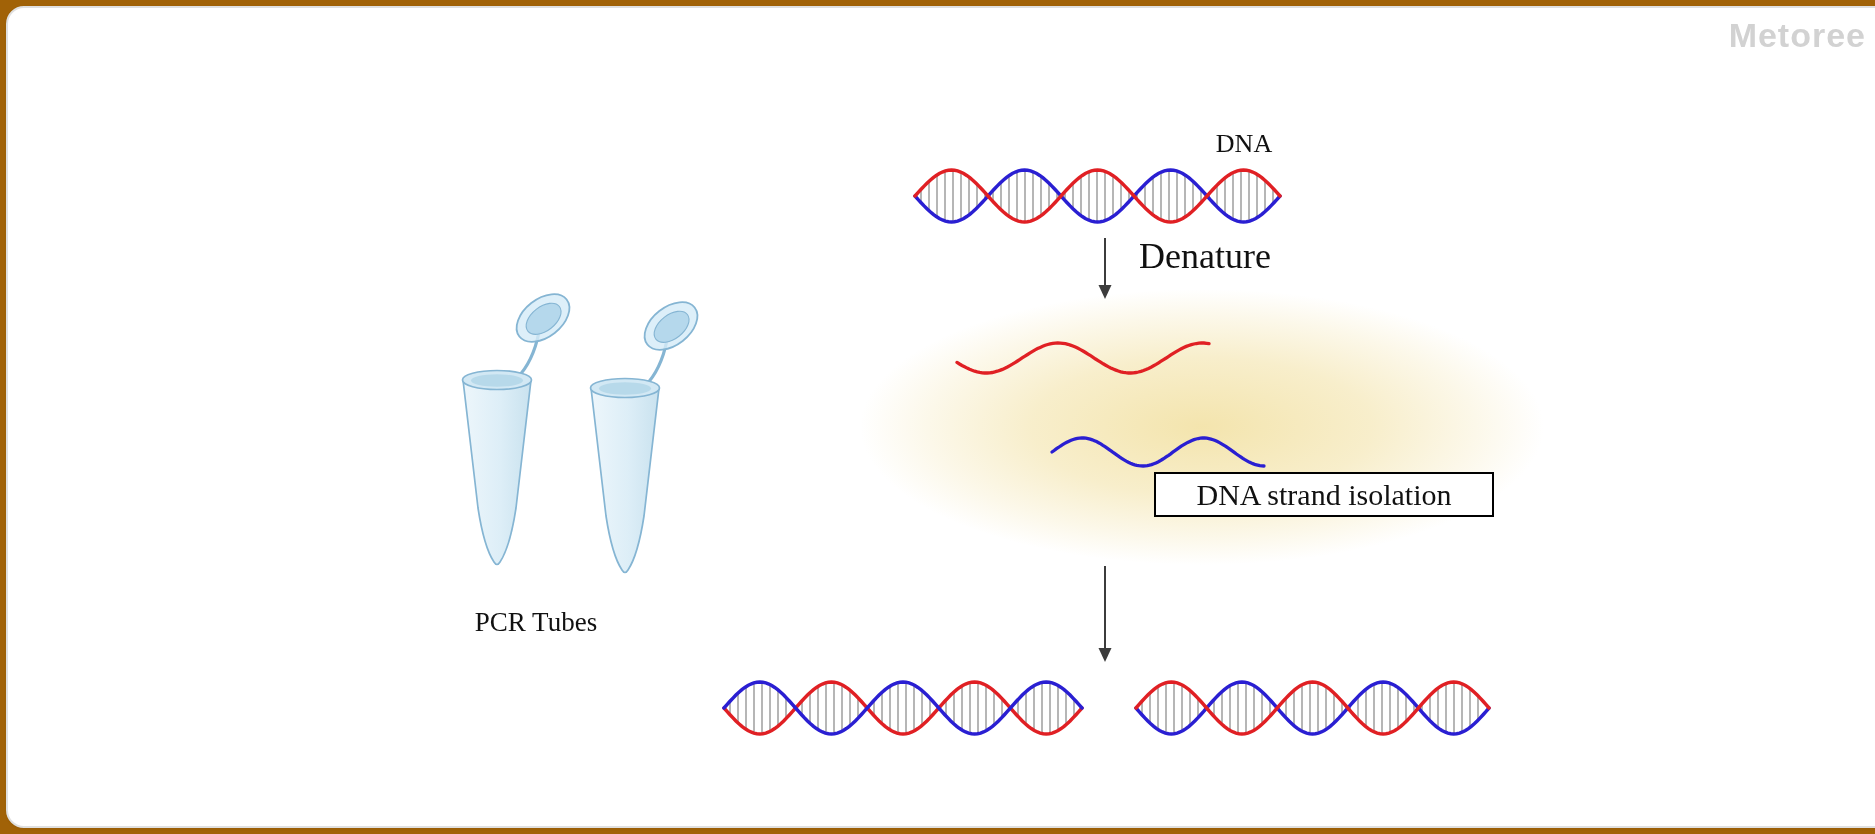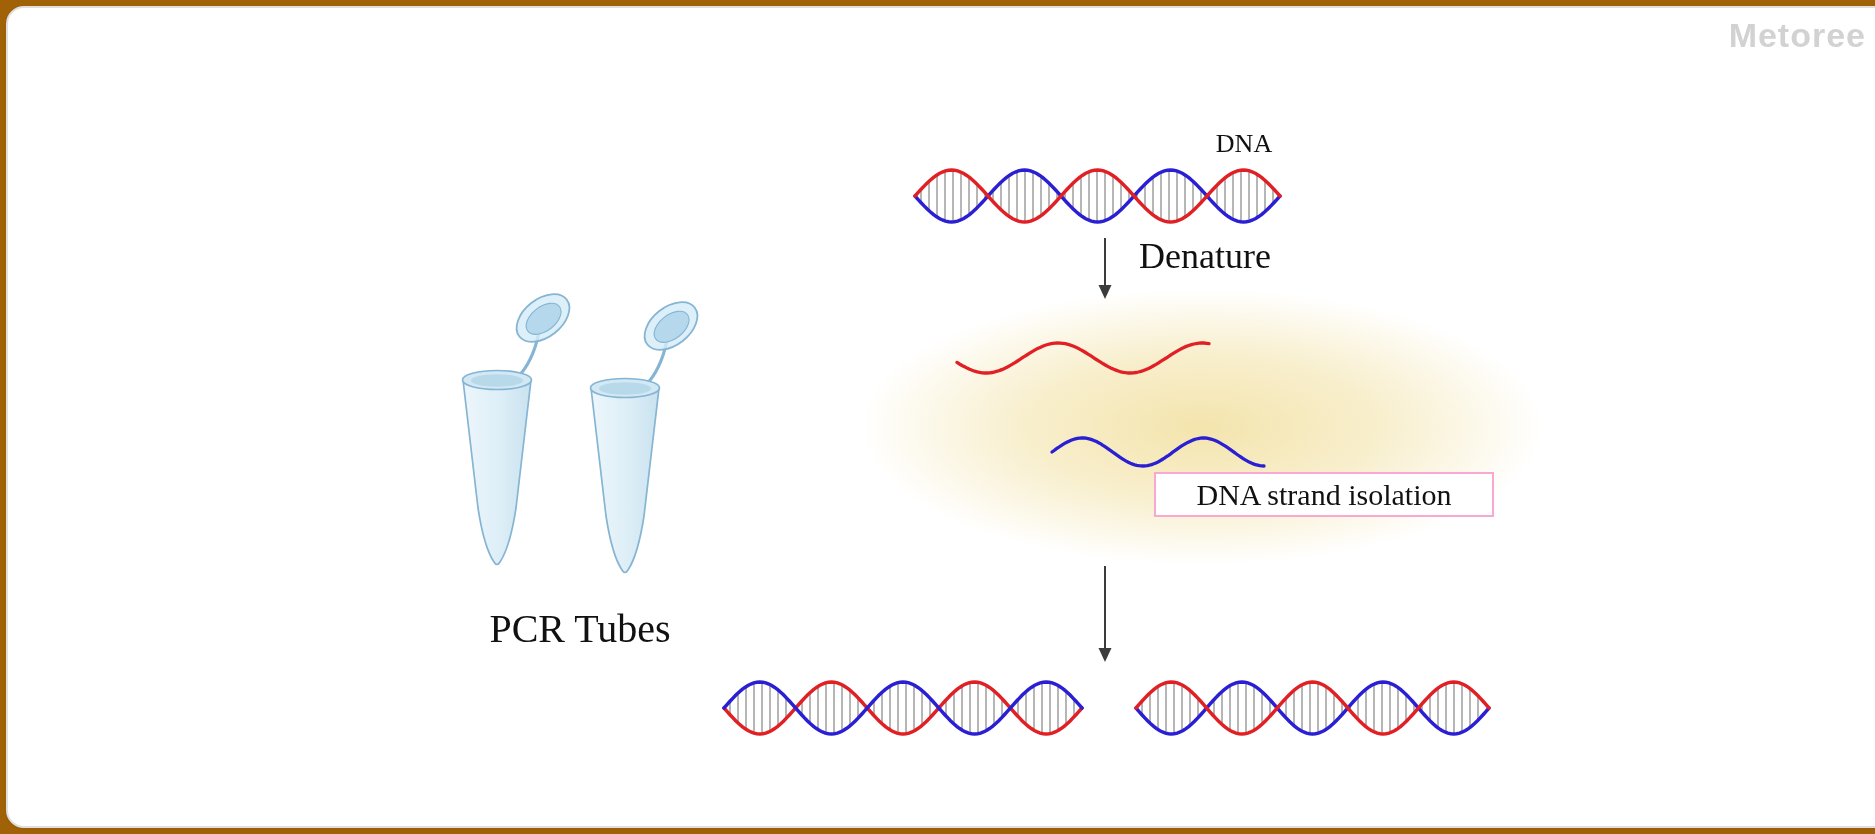--- a/index.html
+++ b/index.html
@@ -28,27 +28,27 @@
   }
   .lbl {
     position: absolute;
     white-space: nowrap;
     line-height: 1;
     color: #111111;
   }
   .lbl-dna       { left: 1244px; top: 123px; transform: translateX(-50%); font-size: 26px; margin-top: 8px; }
   .lbl-denature  { left: 1139px; top: 238px; font-size: 36px; }
   .lbl-synthesis { left: 1139px; top: 593px; font-size: 30px; }
-  .lbl-tubes     { left: 580px;  top: 609px; transform: translateX(-50%); font-size: 40px; font-family: Liberation Serif, serif; }
+  .lbl-tubes     { left: 536px;  top: 609px; transform: translateX(-50%); font-size: 27px; font-family: Liberation Serif, serif; }
   .isolation-box {
     position: absolute;
     left: 1154px; top: 472px;
     width: 340px; height: 45px;
     background: #ffffff;
-    border: 2px solid #f9a8d4;
+    border: 2px solid #000000;
     display: flex;
     align-items: center;
     justify-content: center;
     font-size: 30px;
     box-sizing: border-box;
   }
   .watermark {
     position: absolute;
     top: 16px; right: 43px;
     font-family: "Liberation Sans", "DejaVu Sans", sans-serif;

